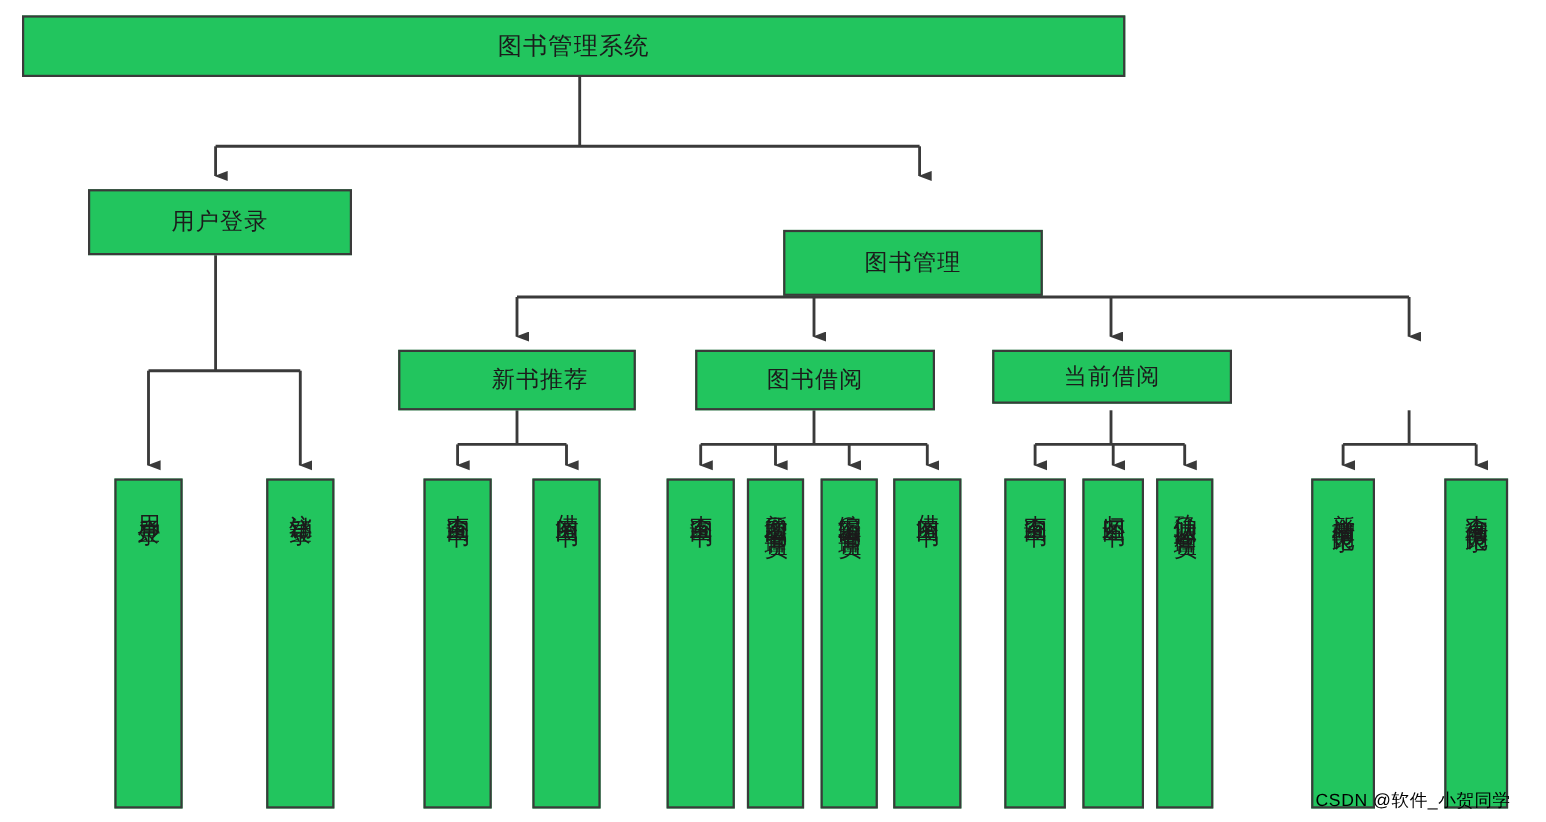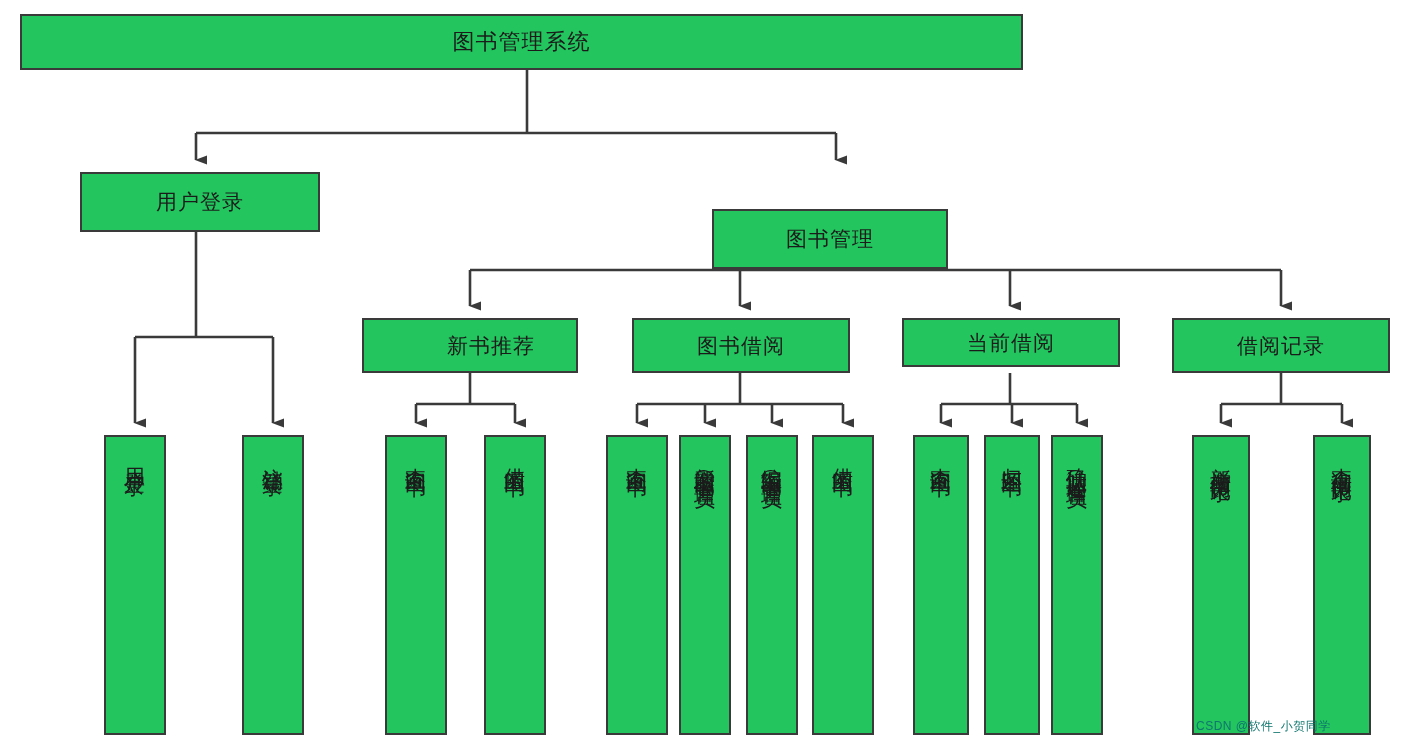--- a/index.html
+++ b/index.html
@@ -45,22 +45,22 @@
     writing-mode:vertical-rl;
     text-orientation:upright;
     font-size:21px;
     letter-spacing:3px;
     line-height:1;
     white-space:normal;
   }
   .node.root .lbl{font-size:22px;}
   .watermark{
     position:absolute;
-    font-size:12px;
-    color:#0f766e;
+    font-size:16px;
+    color:#000000;
     letter-spacing:0.5px;
     white-space:nowrap;
     user-select:none;
   }
 </style>
 </head>
 <body>
 
 <div id="canvas">
 
@@ -127,23 +127,20 @@
 
   <div class="node" id="n-l2-0" style="left: 362px; top: 318px; width: 216px; height: 55px; padding-left: 42px;">
     <span class="lbl">新书推荐</span>
   </div>
   <div class="node" id="n-l2-1" style="left: 632px; top: 318px; width: 218px; height: 55px;">
     <span class="lbl">图书借阅</span>
   </div>
   <div class="node" id="n-l2-2" style="left: 902px; top: 318px; width: 218px; height: 49px;">
     <span class="lbl">当前借阅</span>
   </div>
-  <div class="node" id="n-l2-3" style="left: 1172px; top: 318px; width: 218px; height: 55px;">
-    <span class="lbl">借阅记录</span>
-  </div>
 
   <div class="node vertical" id="n-ul-0" style="left: 104px; top: 435px; width: 62px; height: 300px;">
     <span class="lbl">用户登录</span>
   </div>
   <div class="node vertical" id="n-ul-1" style="left: 242px; top: 435px; width: 62px; height: 300px;">
     <span class="lbl">注销登录</span>
   </div>
 
   <div class="node vertical" id="n-nb-0" style="left: 385px; top: 435px; width: 62px; height: 300px;">
     <span class="lbl">查询图书</span>

